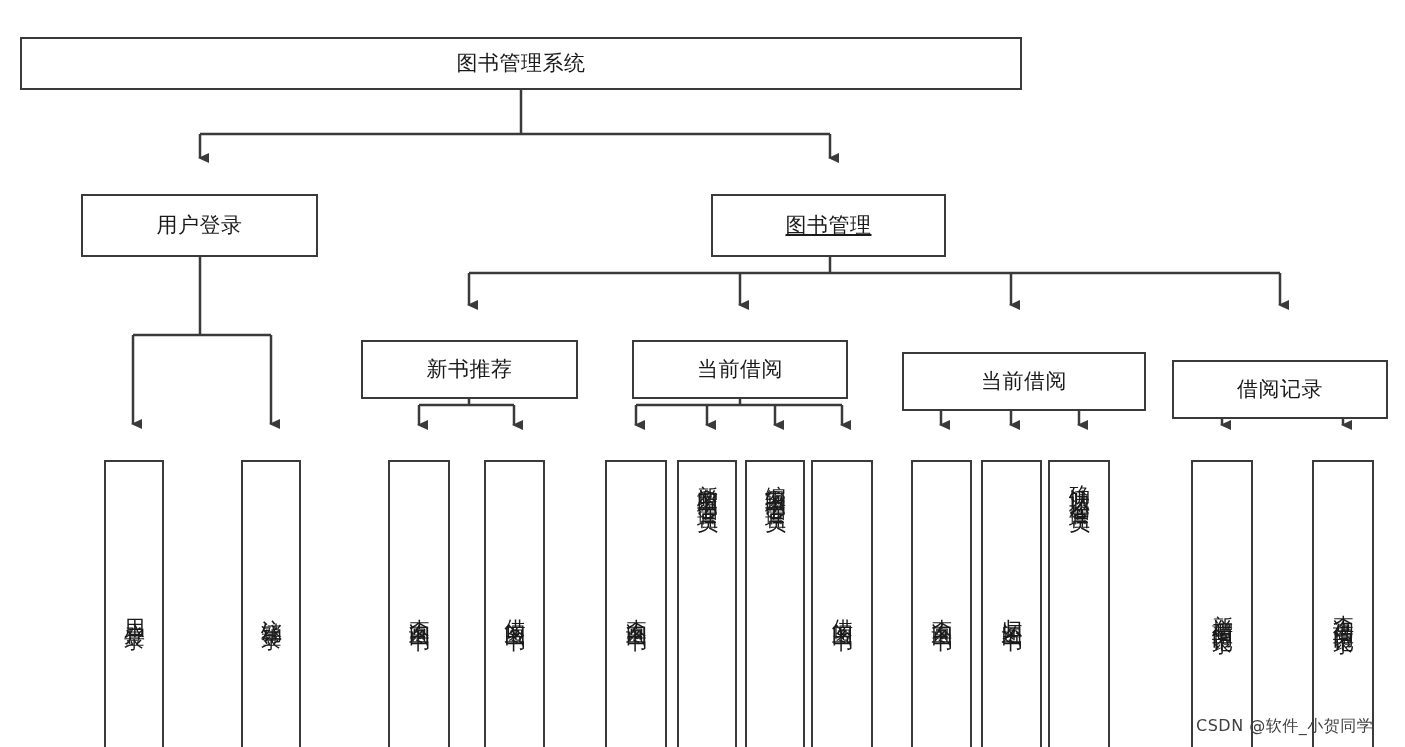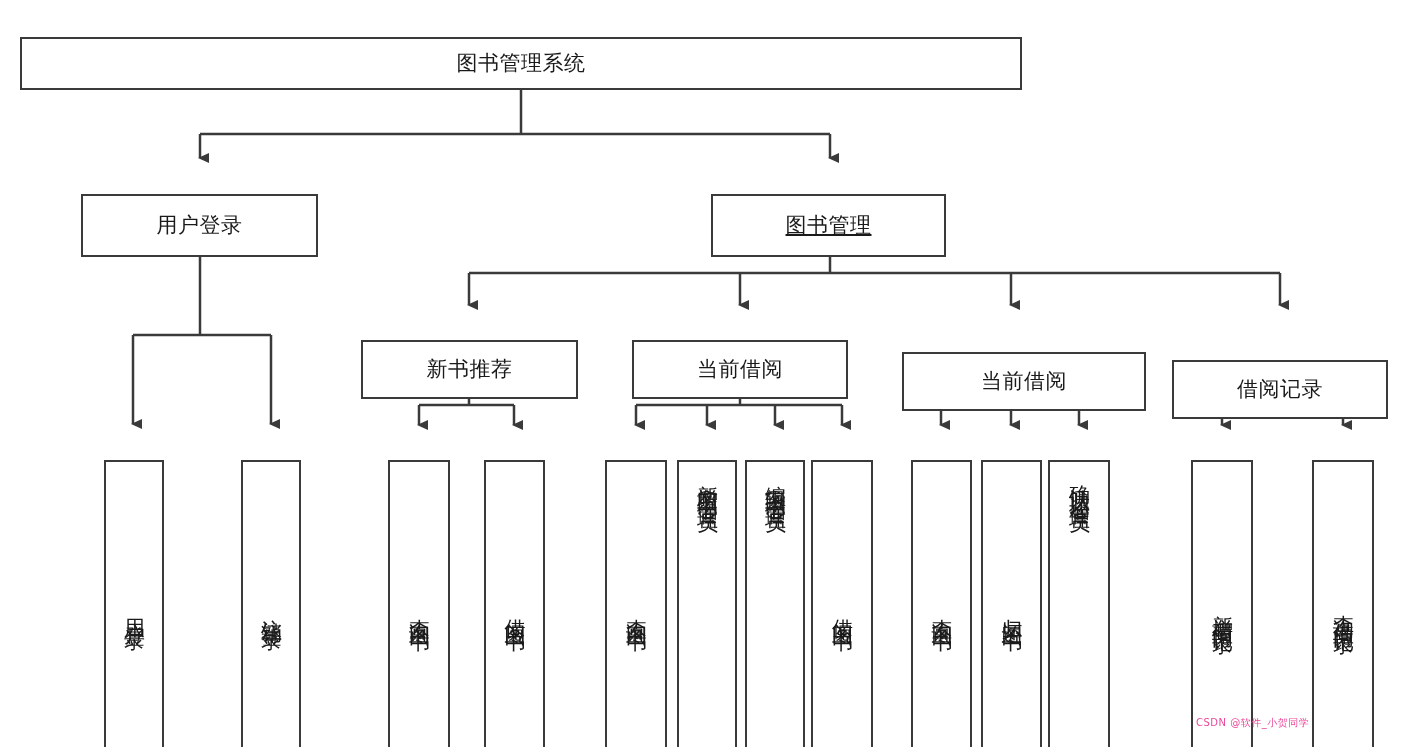--- a/index.html
+++ b/index.html
@@ -51,22 +51,22 @@
     letter-spacing: 4px;
     white-space: nowrap;
     line-height: 1;
   }
   .node.v.align-top {
     align-items: flex-start;
     padding-top: 6px;
   }
   .watermark {
     position: absolute;
-    font-size: 10px;
-    color: #ec4899;
+    font-size: 16px;
+    color: #404040;
     white-space: nowrap;
     letter-spacing: 0.5px;
   }
 </style>
 </head>
 <body>
 
 <div id="canvas">
 
   <svg class="wires" viewBox="0 0 1405 747">

